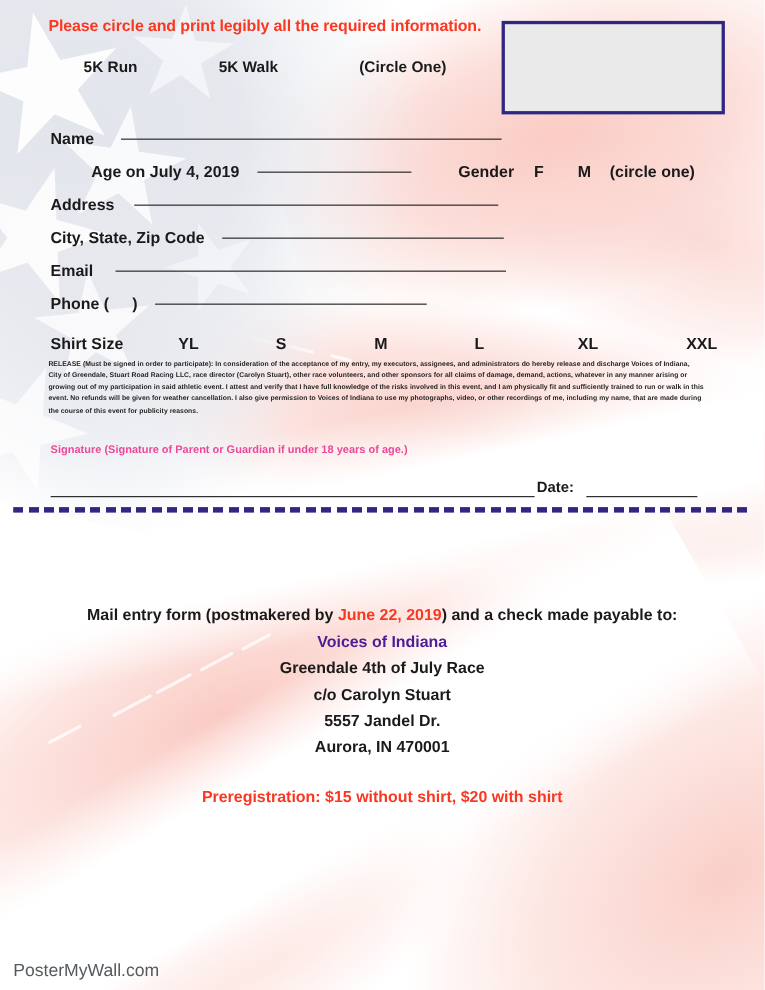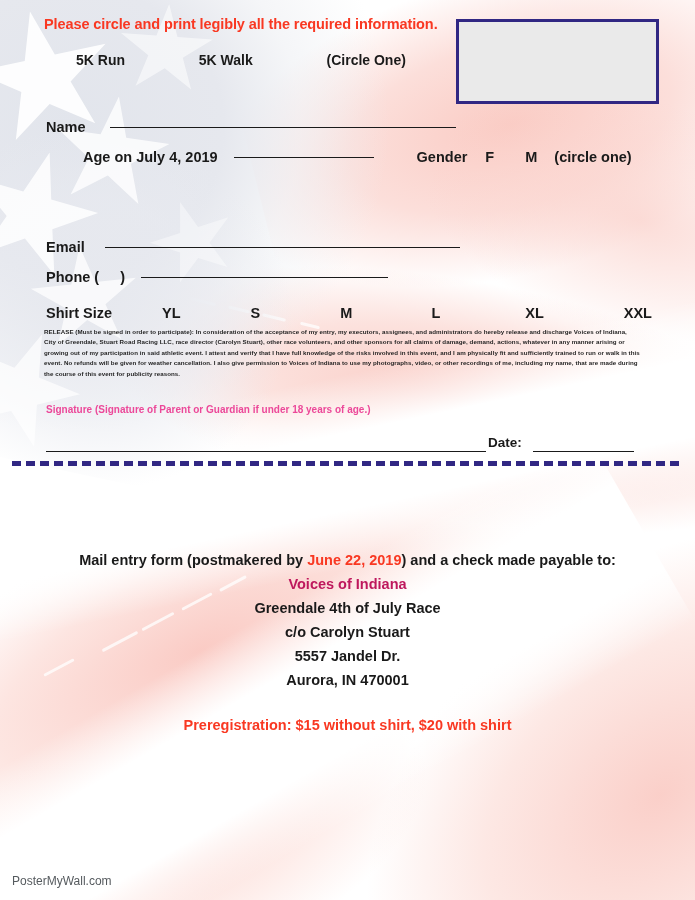--- a/index.html
+++ b/index.html
@@ -252,37 +252,37 @@
     font-size: 14.5px;
     font-weight: bold;
     color: #1a1a1a;
     line-height: 24px;
     white-space: nowrap;
   }
   .mail-line .hl { color: #f93822; }
   .mail-org {
     font-size: 14.5px;
     font-weight: bold;
-    color: #be185d;
+    color: #4c1d95;
     line-height: 24px;
   }
   .prereg {
     position: absolute;
     left: 0; top: 717px;
     width: 695px;
     text-align: center;
     font-size: 14.5px;
     font-weight: bold;
     color: #f93822;
   }
 
   .watermark {
     position: absolute;
     left: 12px; top: 874px;
-    font-size: 12px;
+    font-size: 16px;
     color: #555a5e;
     font-family: "Liberation Sans", sans-serif;
   }
 </style>
 </head>
 <body>
 
 <div class="bg-layer">
   <div class="bg-base"></div>
 
@@ -345,21 +345,31 @@
     <span class="sp" style="width:43px"></span>
     <span class="lbl">Gender</span>
     <span class="sp" style="width:18px"></span>
     <span class="lbl">F</span>
     <span class="sp" style="width:31px"></span>
     <span class="lbl">M</span>
     <span class="sp" style="width:17px"></span>
     <span class="lbl">(circle one)</span>
   </div>
 
-
+  <div class="field f-addr">
+    <span class="lbl">Address</span>
+    <span class="sp" style="width:18px"></span>
+    <span class="rule" style="width:331px"></span>
+  </div>
+
+  <div class="field f-city">
+    <span class="lbl">City, State, Zip Code</span>
+    <span class="sp" style="width:16px"></span>
+    <span class="rule" style="width:256px"></span>
+  </div>
 
   <div class="field f-email">
     <span class="lbl">Email</span>
     <span class="sp" style="width:20px"></span>
     <span class="rule" style="width:355px"></span>
   </div>
 
   <div class="field f-phone">
     <span class="lbl">Phone (</span>
     <span class="sp" style="width:21px"></span>

